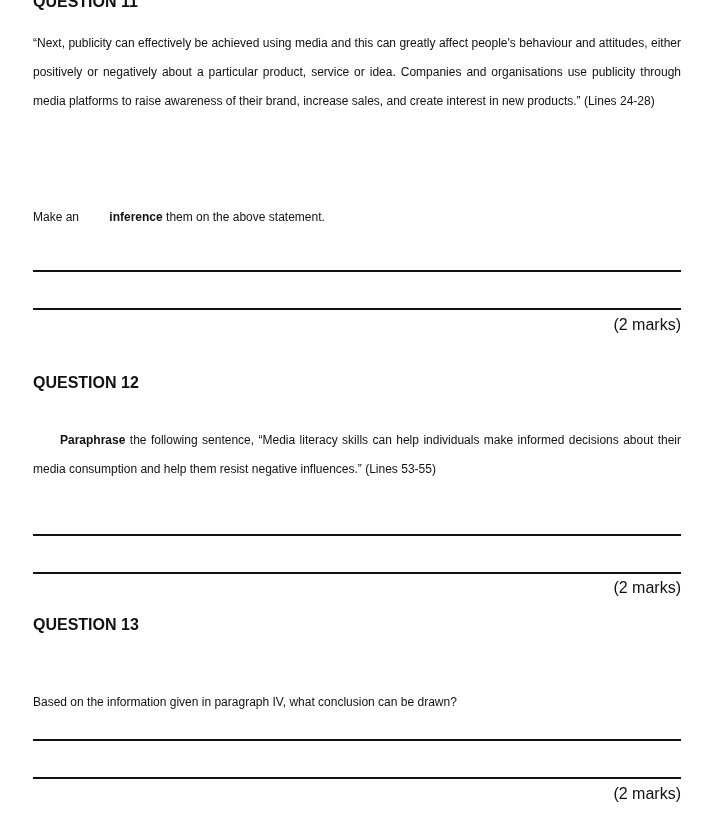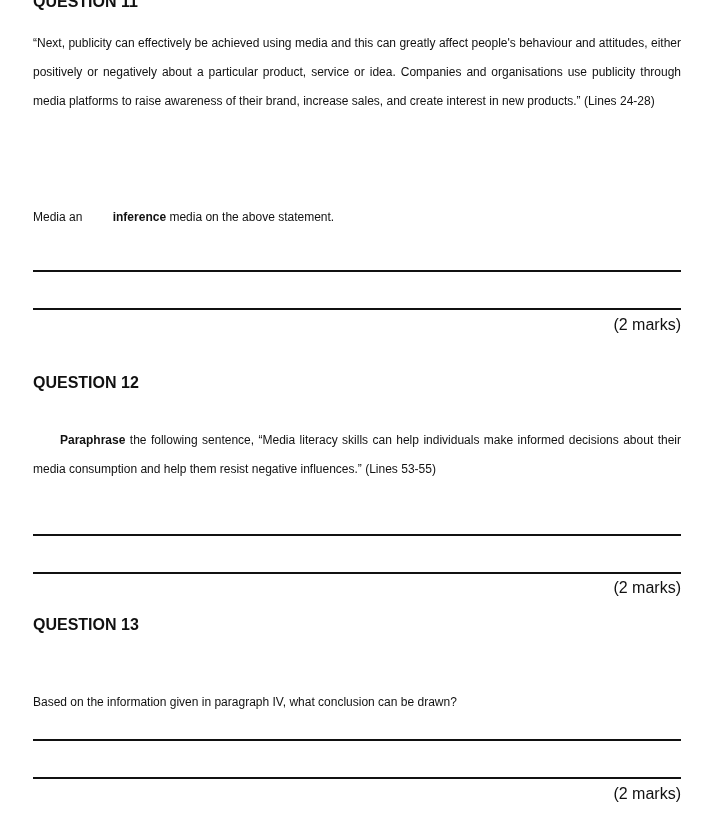--- a/index.html
+++ b/index.html
@@ -15,21 +15,21 @@
     }
     .para b { font-weight: bold; margin-left: 27px; }
     .line { left: 33px; width: 648px; height: 2px; background: #111111; }
     .marks { right: 30px; font-size: 16px; }
   </style>
 </head>
 <body>
 
 <div class="abs heading" style="top:-7px;">QUESTION 11</div>
 <div class="abs para" style="top:29px;">“Next, publicity can effectively be achieved using media and this can greatly affect people's behaviour and attitudes, either positively or negatively about a particular product, service or idea. Companies and organisations use publicity through media platforms to raise awareness of their brand, increase sales, and create interest in new products.” (Lines 24-28)</div>
-<div class="abs para" style="top:203px;"><span>Media an </span><b>inference</b><span> media on the above statement.</span></div>
+<div class="abs para" style="top:203px;"><span>Make an </span><b>inference</b><span> them on the above statement.</span></div>
 <div class="abs line" style="top:270px;"></div>
 <div class="abs line" style="top:308px;"></div>
 <div class="abs marks" style="top:316px;">(2 marks)</div>
 
 <div class="abs heading" style="top:374px;">QUESTION 12</div>
 <div class="abs para" style="top:426px;"><b>Paraphrase</b><span> the following sentence, “Media literacy skills can help individuals make informed decisions about their media consumption and help them resist negative influences.” (Lines 53-55)</span></div>
 <div class="abs line" style="top:534px;"></div>
 <div class="abs line" style="top:572px;"></div>
 <div class="abs marks" style="top:579px;">(2 marks)</div>
 

